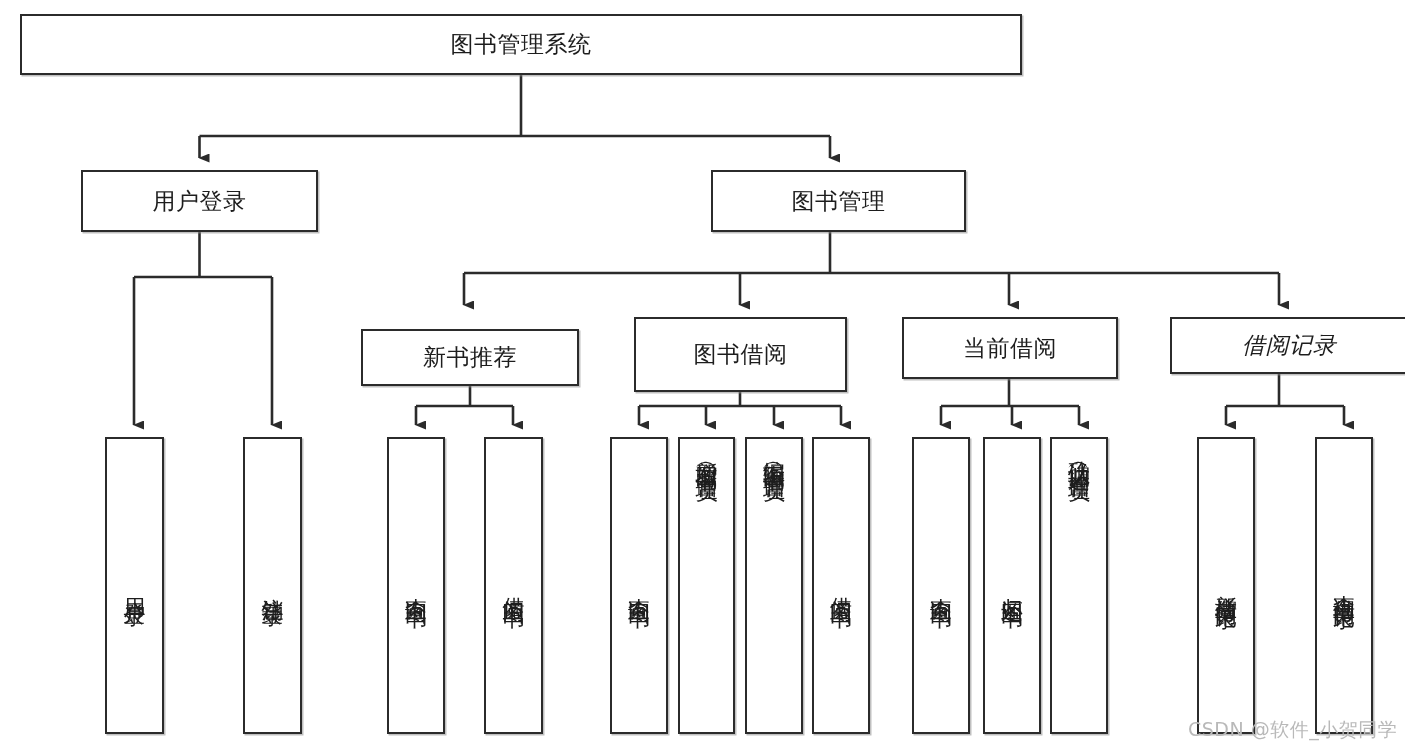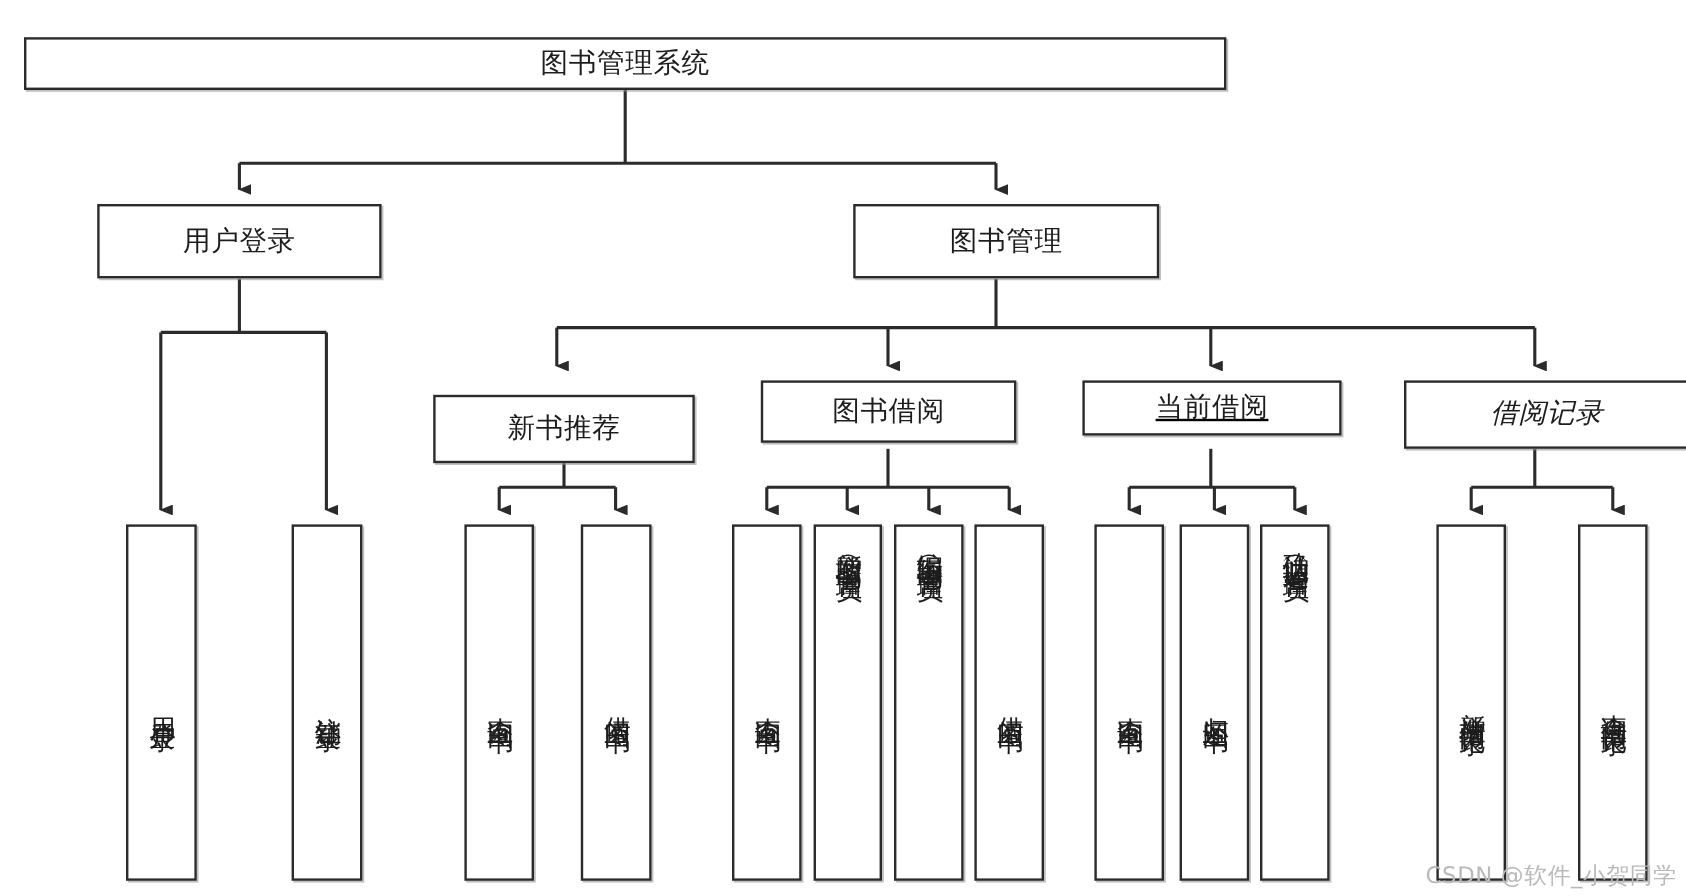--- a/index.html
+++ b/index.html
@@ -119,38 +119,38 @@
       <path d="M1012,406 L1012,425" marker-end="url(#arrow)"></path>
       <path d="M1079,406 L1079,425" marker-end="url(#arrow)"></path>
 
       <path d="M1279,374 L1279,406"></path>
       <path d="M1226,406 L1344,406"></path>
       <path d="M1226,406 L1226,425" marker-end="url(#arrow)"></path>
       <path d="M1344,406 L1344,425" marker-end="url(#arrow)"></path>
     </g>
   </svg>
 
-  <div class="node" id="n-root" style="left: 20px; top: 31px; width: 1002px; height: 44px;">
+  <div class="node" id="n-root" style="left: 20px; top: 14px; width: 1002px; height: 61px;">
     <span class="lbl">图书管理系统</span>
   </div>
 
   <div class="node" id="n-l2-0" style="left: 81px; top: 170px; width: 237px; height: 62px;">
     <span class="lbl">用户登录</span>
   </div>
   <div class="node" id="n-l2-1" style="left: 711px; top: 170px; width: 255px; height: 62px;">
     <span class="lbl">图书管理</span>
   </div>
 
   <div class="node" id="n-l3-0" style="left: 361px; top: 317px; width: 218px; height: 57px; margin-top: 12px;">
     <span class="lbl">新书推荐</span>
   </div>
-  <div class="node" id="n-l3-1" style="left: 634px; top: 317px; width: 213px; height: 52px;">
+  <div class="node" id="n-l3-1" style="left: 634px; top: 317px; width: 213px; height: 75px;">
     <span class="lbl">图书借阅</span>
   </div>
-  <div class="node" id="n-l3-2" style="left: 902px; top: 317px; width: 216px; height: 46px; text-decoration: underline;">
+  <div class="node" id="n-l3-2" style="left: 902px; top: 317px; width: 216px; height: 62px;">
     <span class="lbl">当前借阅</span>
   </div>
   <div class="node" id="n-l3-3" style="left: 1170px; top: 317px; width: 238px; height: 57px; font-style: italic;">
     <span class="lbl">借阅记录</span>
   </div>
 
   <div class="node vertical mid" id="n-lf-0" style="left: 105px; top: 437px; width: 59px; height: 297px;">
     <span class="lbl">用户登录</span>
   </div>
   <div class="node vertical mid" id="n-lf-1" style="left: 243px; top: 437px; width: 59px; height: 297px;">

